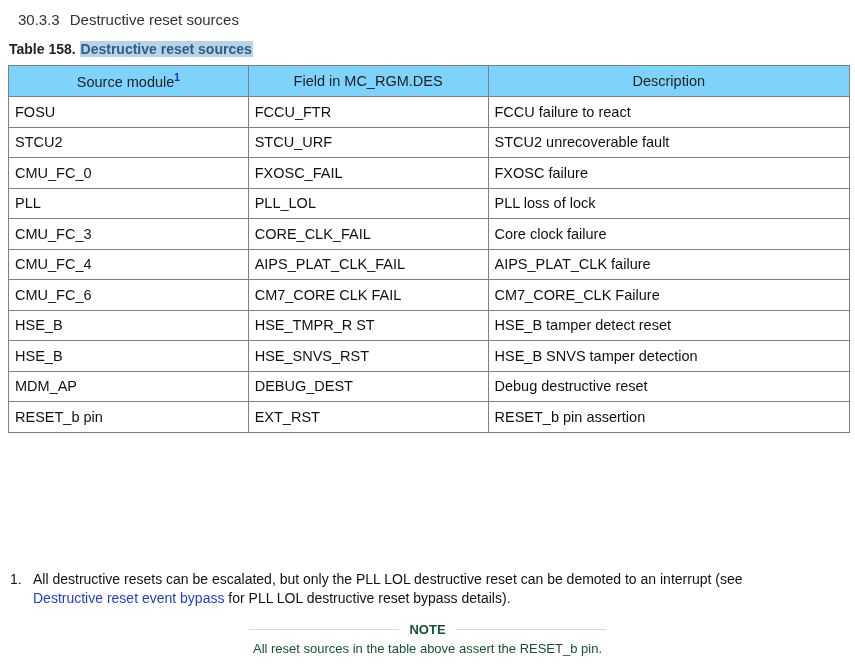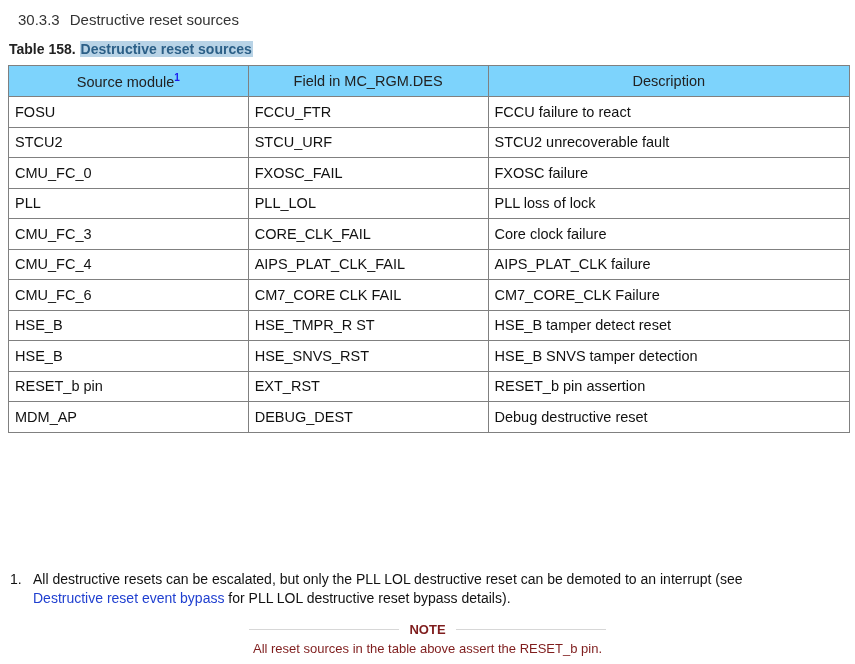--- a/index.html
+++ b/index.html
@@ -40,21 +40,21 @@
   sup.fn { color: #1a1aee; font-weight: bold; font-size: 10px; }
   .footnote {
     position: absolute; left: 10px; top: 570px; width: 800px;
     font-size: 14px; line-height: 19px; color: #111;
   }
   .footnote .fn-num { position: absolute; left: 0; top: 0; }
   .footnote .fn-body { margin-left: 23px; }
   .footnote a { color: #1f3fd0; text-decoration: none; }
   .note {
     position: absolute; left: 150px; top: 622px; width: 555px;
-    text-align: center; font-size: 13px; color: #7f1d1d;
+    text-align: center; font-size: 13px; color: #14532d;
   }
   .note-head {
     display: flex; align-items: center; justify-content: center;
     font-weight: bold; font-size: 13px; margin-bottom: 4px;
   }
   .note-head .rule { width: 150px; border-top: 1px solid #d7d7d7; margin: 0 10px; }
 </style>
 </head>
 <body>
 
@@ -120,28 +120,28 @@
         <td>HSE_B</td>
         <td>HSE_TMPR_R ST</td>
         <td>HSE_B tamper detect reset</td>
       </tr>
       <tr>
         <td>HSE_B</td>
         <td>HSE_SNVS_RST</td>
         <td>HSE_B SNVS tamper detection</td>
       </tr>
       <tr>
+        <td>MDM_AP</td>
+        <td>DEBUG_DEST</td>
+        <td>Debug destructive reset</td>
+      </tr>
+      <tr>
         <td>RESET_b pin</td>
         <td>EXT_RST</td>
         <td>RESET_b pin assertion</td>
-      </tr>
-      <tr>
-        <td>MDM_AP</td>
-        <td>DEBUG_DEST</td>
-        <td>Debug destructive reset</td>
       </tr>
     </tbody>
 </table>
 
 <div class="footnote">
   <span class="fn-num">1.</span>
   <div class="fn-body">
     <span>All destructive resets can be escalated, but only the PLL LOL destructive reset can be demoted to an interrupt (see</span><br>
     <a href="#">Destructive reset event bypass</a>
     <span>for PLL LOL destructive reset bypass details).</span>

